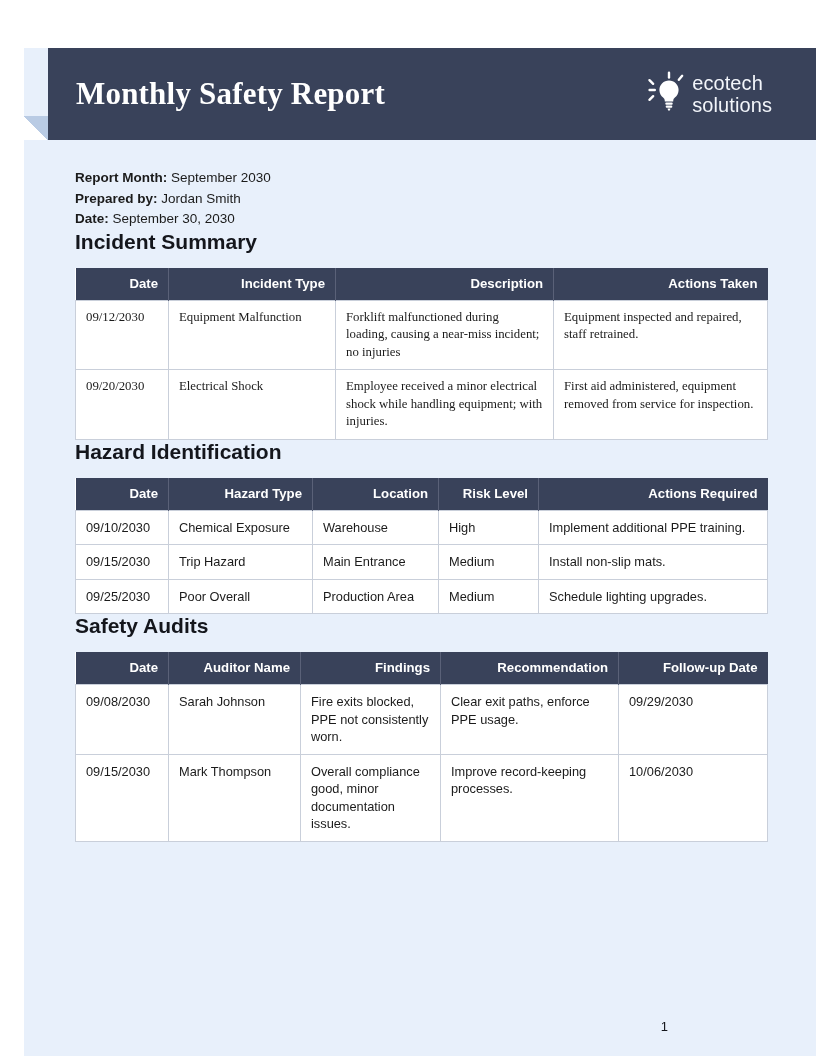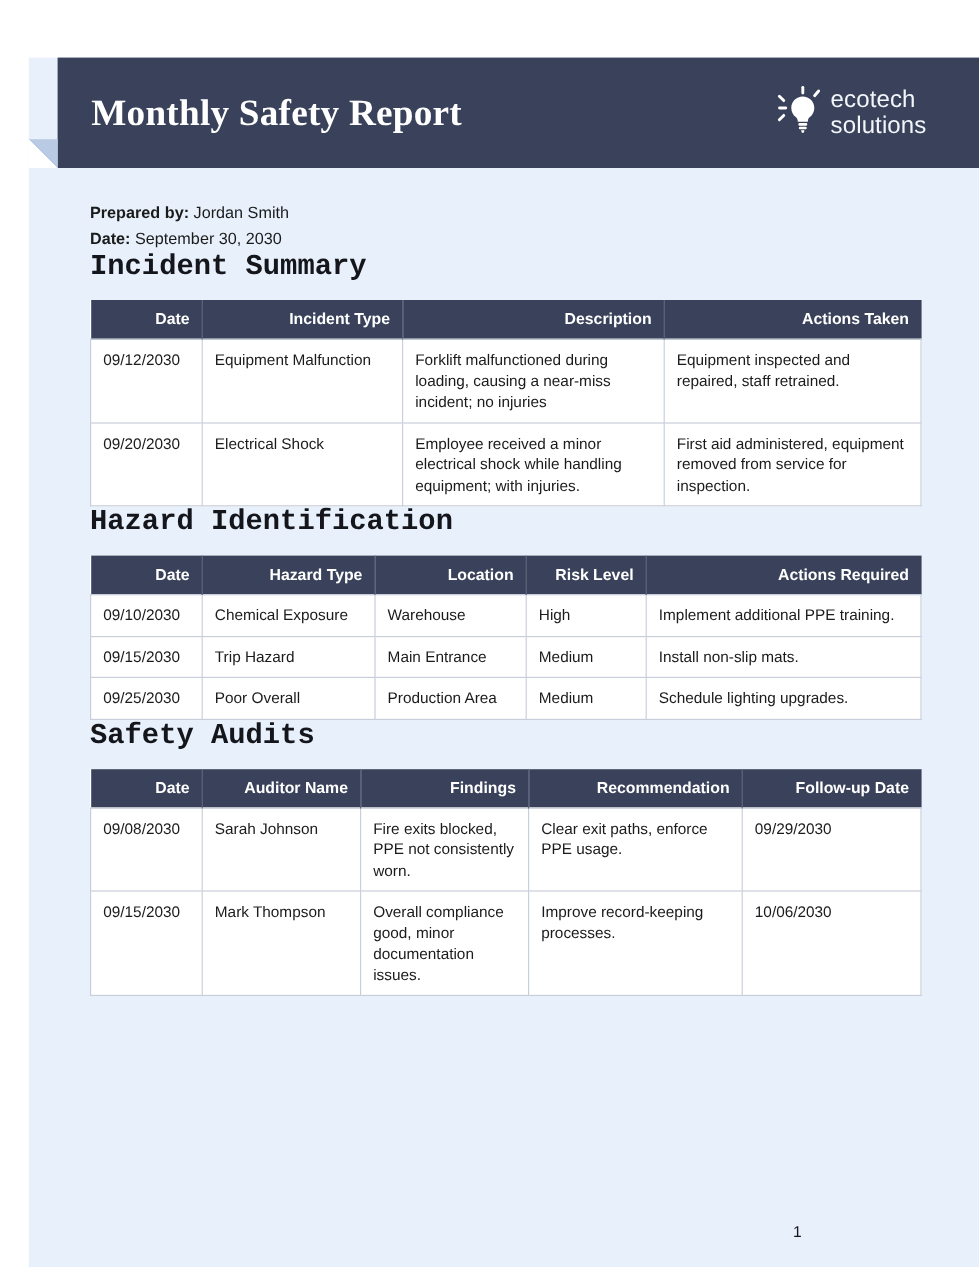--- a/index.html
+++ b/index.html
@@ -73,23 +73,23 @@
 
   .meta {
     font-size: 13.5px;
     color: #1b1b1b;
     line-height: 20.5px;
     margin-top: 8px;
   }
   .meta .lbl { font-weight: bold; }
 
   h2.section {
-    font-family: Liberation Mono, monospace;
+    font-family: Liberation Sans, sans-serif;
     font-weight: bold;
-    font-size: 24px;
+    font-size: 21px;
     color: #14161c;
     margin: 0;
     padding: 0;
   }
   .sec-incident { margin-top: 58px; }
   .sec-hazard   { margin-top: 62px; }
   .sec-audit    { margin-top: 62px; }
 
   table.rpt {
     border-collapse: collapse;
@@ -120,21 +120,21 @@
     line-height: 17.5px;
     background: #ffffff;
   }
   table.rpt tbody tr td:first-child { border-left: 1px solid #c9cfda; }
 
   
   .t-incident col.c1 { width: 93px; }
   .t-incident col.c2 { width: 167px; }
   .t-incident col.c3 { width: 218px; }
   .t-incident col.c4 { width: 214px; }
-  .t-incident tbody td { height: 56px; }
+  .t-incident tbody td { height: 56px; font-family: Liberation Serif, serif; }
 
   
   .t-hazard col.c1 { width: 93px; }
   .t-hazard col.c2 { width: 144px; }
   .t-hazard col.c3 { width: 126px; }
   .t-hazard col.c4 { width: 100px; }
   .t-hazard col.c5 { width: 229px; }
 
   
   .t-audit col.c1 { width: 93px; }
@@ -179,20 +179,24 @@
       </div>
     </div>
   </div>
 
   <div class="notch"></div>
 
   <div class="content">
 
     <div class="meta">
       <div>
+        <span class="lbl">Report Month:</span>
+        <span>September 2030</span>
+      </div>
+      <div>
         <span class="lbl">Prepared by:</span>
         <span>Jordan Smith</span>
       </div>
       <div>
         <span class="lbl">Date:</span>
         <span>September 30, 2030</span>
       </div>
     </div>
 
     <h2 class="section sec-incident">Incident Summary</h2>

